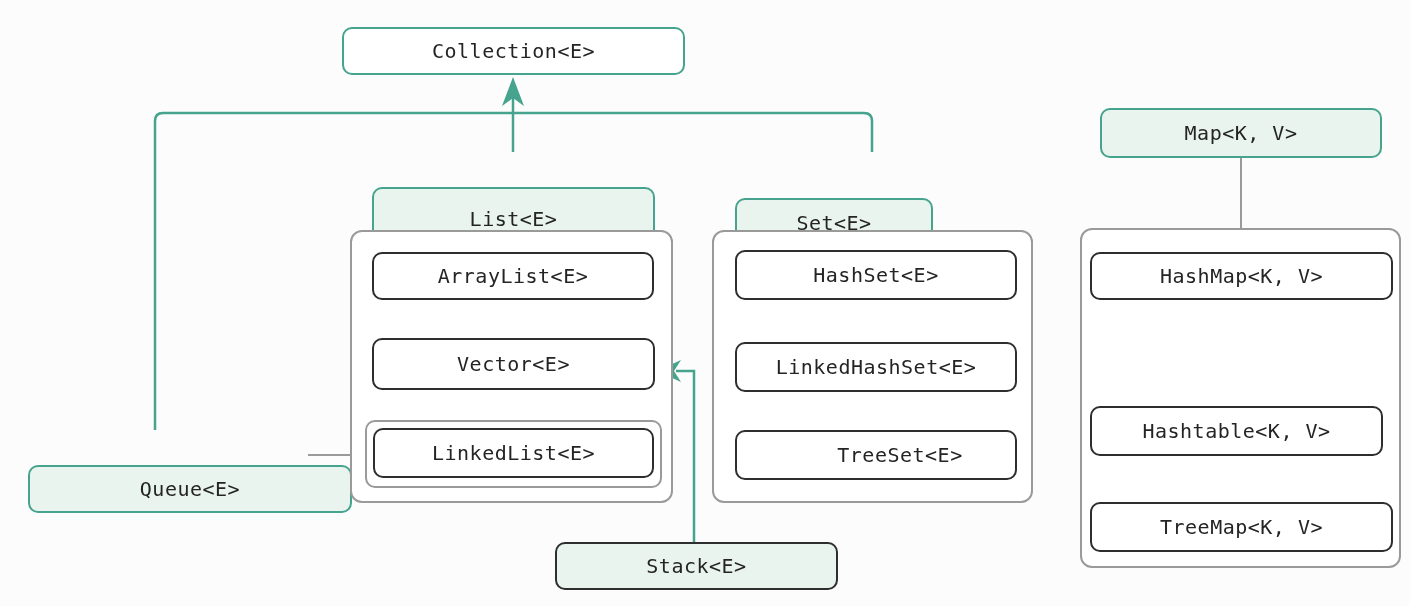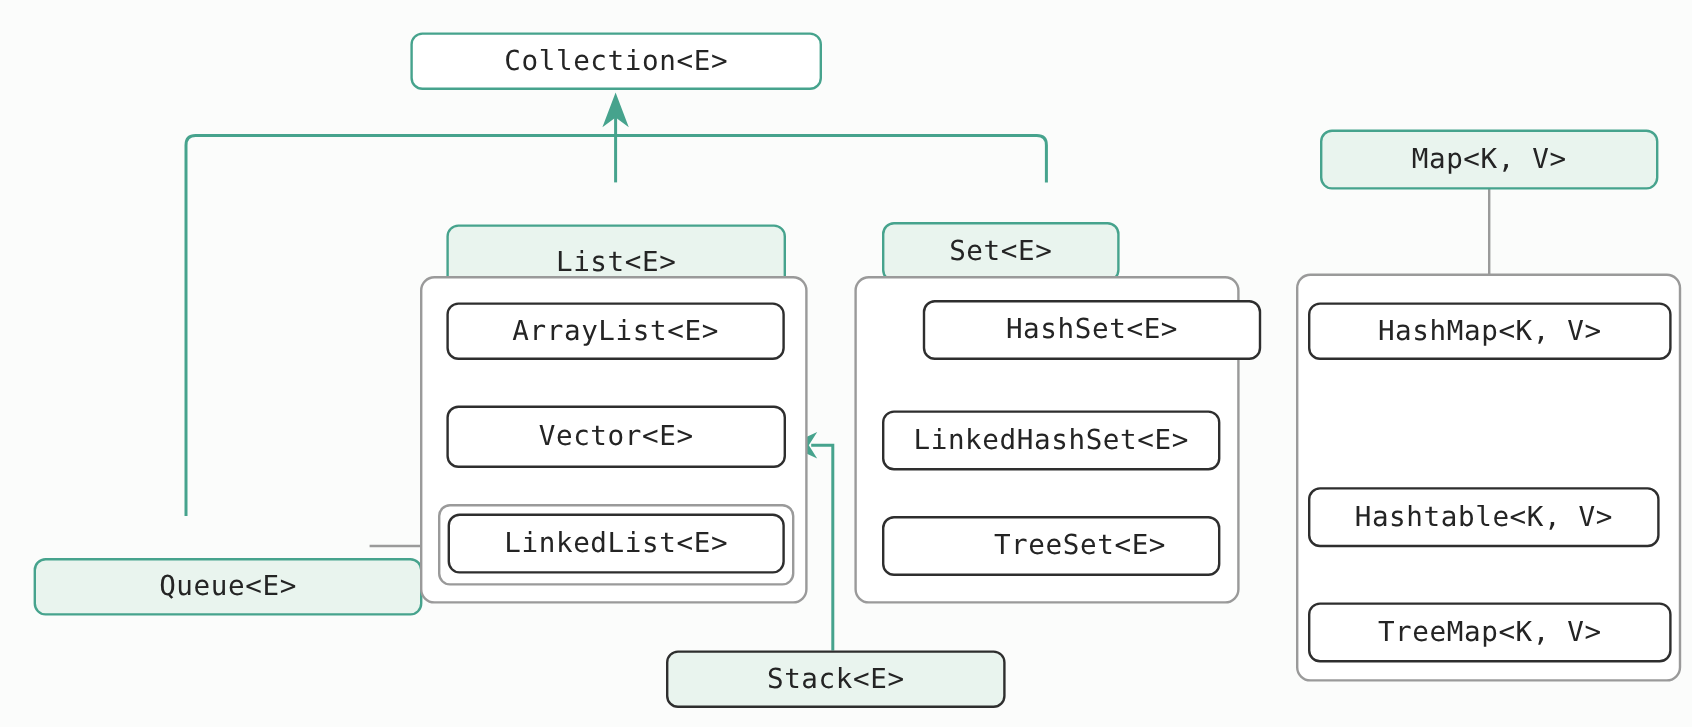--- a/index.html
+++ b/index.html
@@ -7,21 +7,21 @@
     width:1410px;height:606px;
     background:var(--bg,#fbfcfb);
     font-family:"DejaVu Sans Mono","Liberation Mono",monospace;
     overflow:hidden;
   }
   .canvas{position:relative;width:1410px;height:606px;}
   svg.wires{position:absolute;left:0;top:0;z-index:1;}
   .node{
     position:absolute;z-index:2;box-sizing:border-box;
     display:flex;align-items:center;justify-content:center;
-    font-size:23px;color:var(--text,#242424);
+    font-size:20px;color:var(--text,#242424);
     background:#fff;border:2px solid var(--teal,#46a38d);border-radius:10px;
     letter-spacing:0.5px;white-space:nowrap;
   }
   .node.green{background:var(--green,#e9f4ee);margin-top:35px;}
   .node.dark{border:2.5px solid var(--dark,#2e2e2e);background:#fff;}
   .node.dark-green{border:2.5px solid var(--dark,#2e2e2e);background:var(--green,#e9f4ee);}
   .container-box{
     position:absolute;z-index:2;box-sizing:border-box;background:#fff;
     border:2px solid var(--gray,#9a9a9a);border-radius:12px;
   }
@@ -52,36 +52,36 @@
     <path class="wire gray" d="M513 200 V231"></path>
     <path class="wire gray" d="M872 200 V231"></path>
     <path class="wire gray" d="M1241 123 V229"></path>
     <path class="wire gray" d="M308 455 H367"></path>
   </svg>
 
   <div class="node" style="left:342px;top:27px;width:343px;height:48px;">Collection&lt;E&gt;</div>
 
   <div class="node green" style="left:372px;top:152px;width:283px;height:64px;">List&lt;E&gt;</div>
 
-  <div class="node green" style="left:735px;top:150px;width:198px;height:50px;">Set&lt;E&gt;</div>
+  <div class="node green" style="left:735px;top:163px;width:198px;height:50px;">Set&lt;E&gt;</div>
 
   <div class="node green" style="left:1100px;top:73px;width:282px;height:50px;">Map&lt;K, V&gt;</div>
 
   <div class="node green" style="left:28px;top:430px;width:324px;height:48px;">Queue&lt;E&gt;</div>
 
   <div class="node dark-green" style="left:555px;top:542px;width:283px;height:48px;">Stack&lt;E&gt;</div>
 
   <div class="container-box" style="left:350px;top:230px;width:323px;height:273px;"></div>
   <div class="node dark" style="left:372px;top:338px;width:283px;height:52px;">Vector&lt;E&gt;</div>
   <div class="node dark" style="left:372px;top:252px;width:282px;height:48px;">ArrayList&lt;E&gt;</div>
   <div class="wrapper-box" style="left:365px;top:420px;width:297px;height:68px;"></div>
   <div class="node dark" style="left:373px;top:428px;width:281px;height:50px;">LinkedList&lt;E&gt;</div>
 
   <div class="container-box" style="left:712px;top:230px;width:321px;height:273px;"></div>
-  <div class="node dark" style="left:769px;top:250px;width:282px;height:50px;">HashSet&lt;E&gt;</div>
+  <div class="node dark" style="left:735px;top:250px;width:282px;height:50px;">HashSet&lt;E&gt;</div>
   <div class="node dark" style="left:735px;top:342px;width:282px;height:50px;">LinkedHashSet&lt;E&gt;</div>
   <div class="node dark" style="left:735px;top:430px;width:282px;height:50px;padding-left:48px;">TreeSet&lt;E&gt;</div>
 
   <div class="container-box" style="left:1080px;top:228px;width:321px;height:340px;"></div>
   <div class="node dark" style="left:1090px;top:252px;width:303px;height:48px;">HashMap&lt;K, V&gt;</div>
   <div class="node dark" style="left:1090px;top:406px;width:293px;height:50px;">Hashtable&lt;K, V&gt;</div>
   <div class="node dark" style="left:1090px;top:502px;width:303px;height:50px;">TreeMap&lt;K, V&gt;</div>
 
 </div>
 

